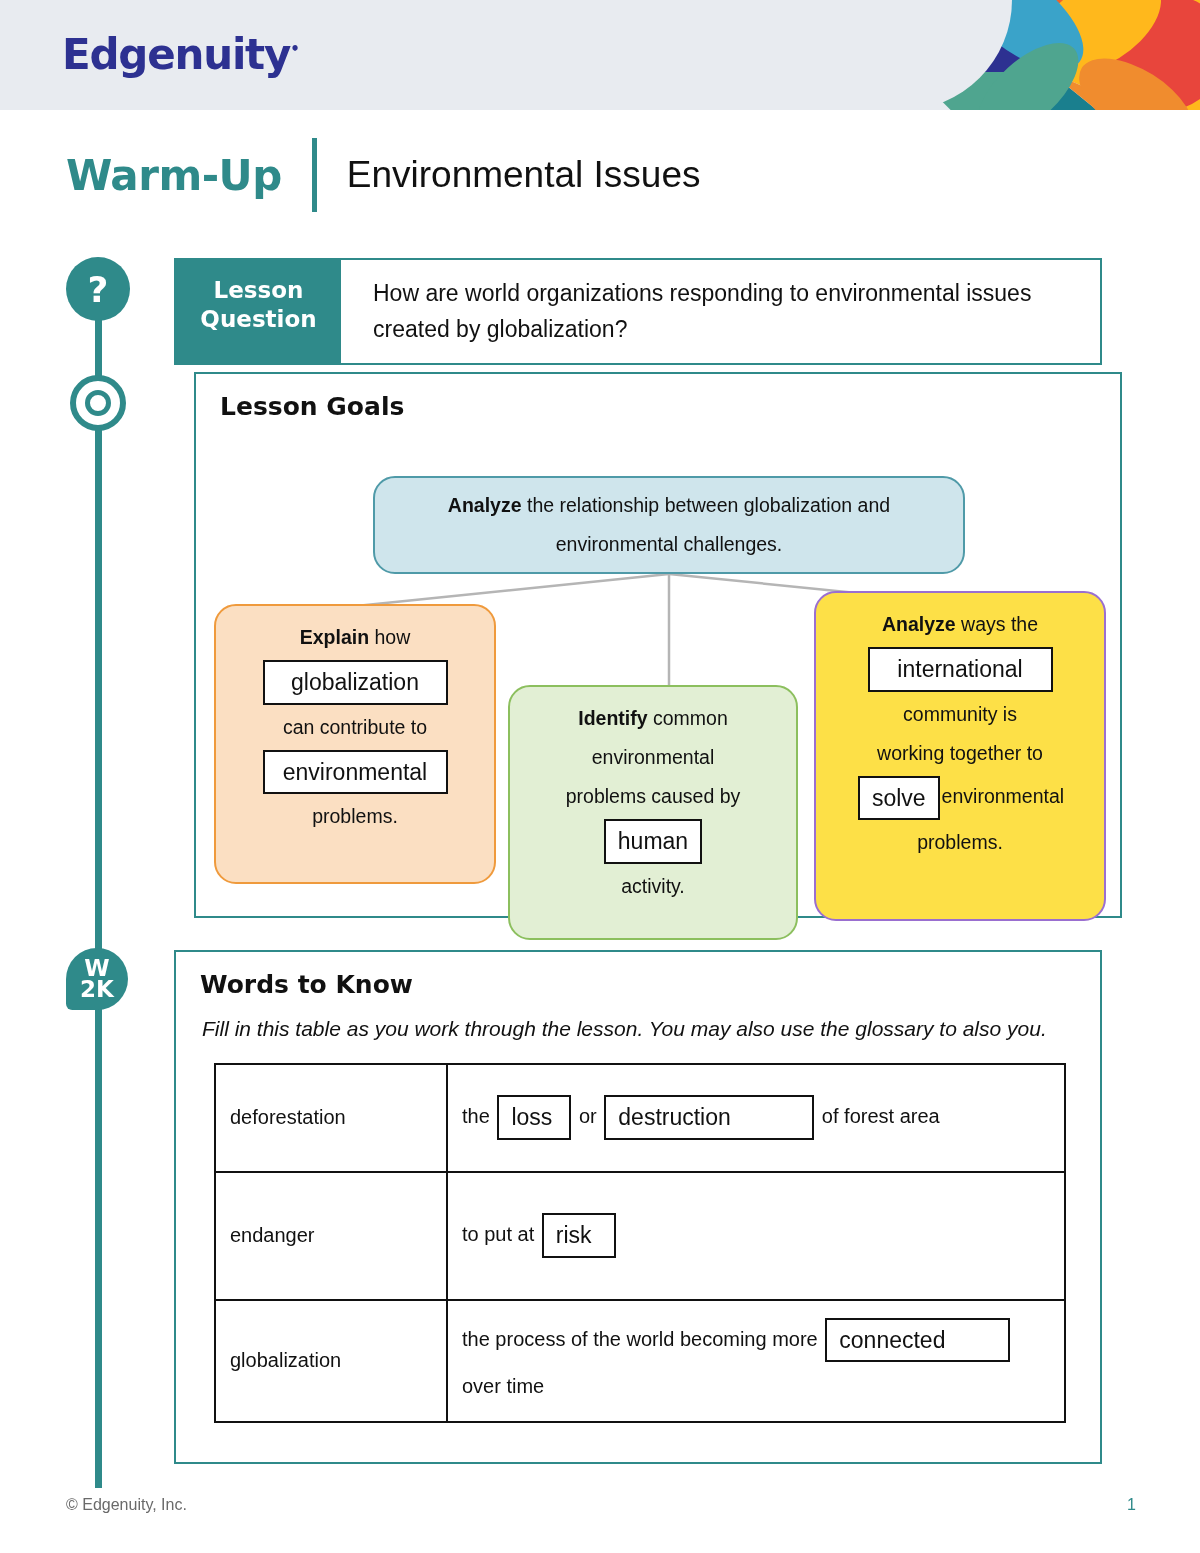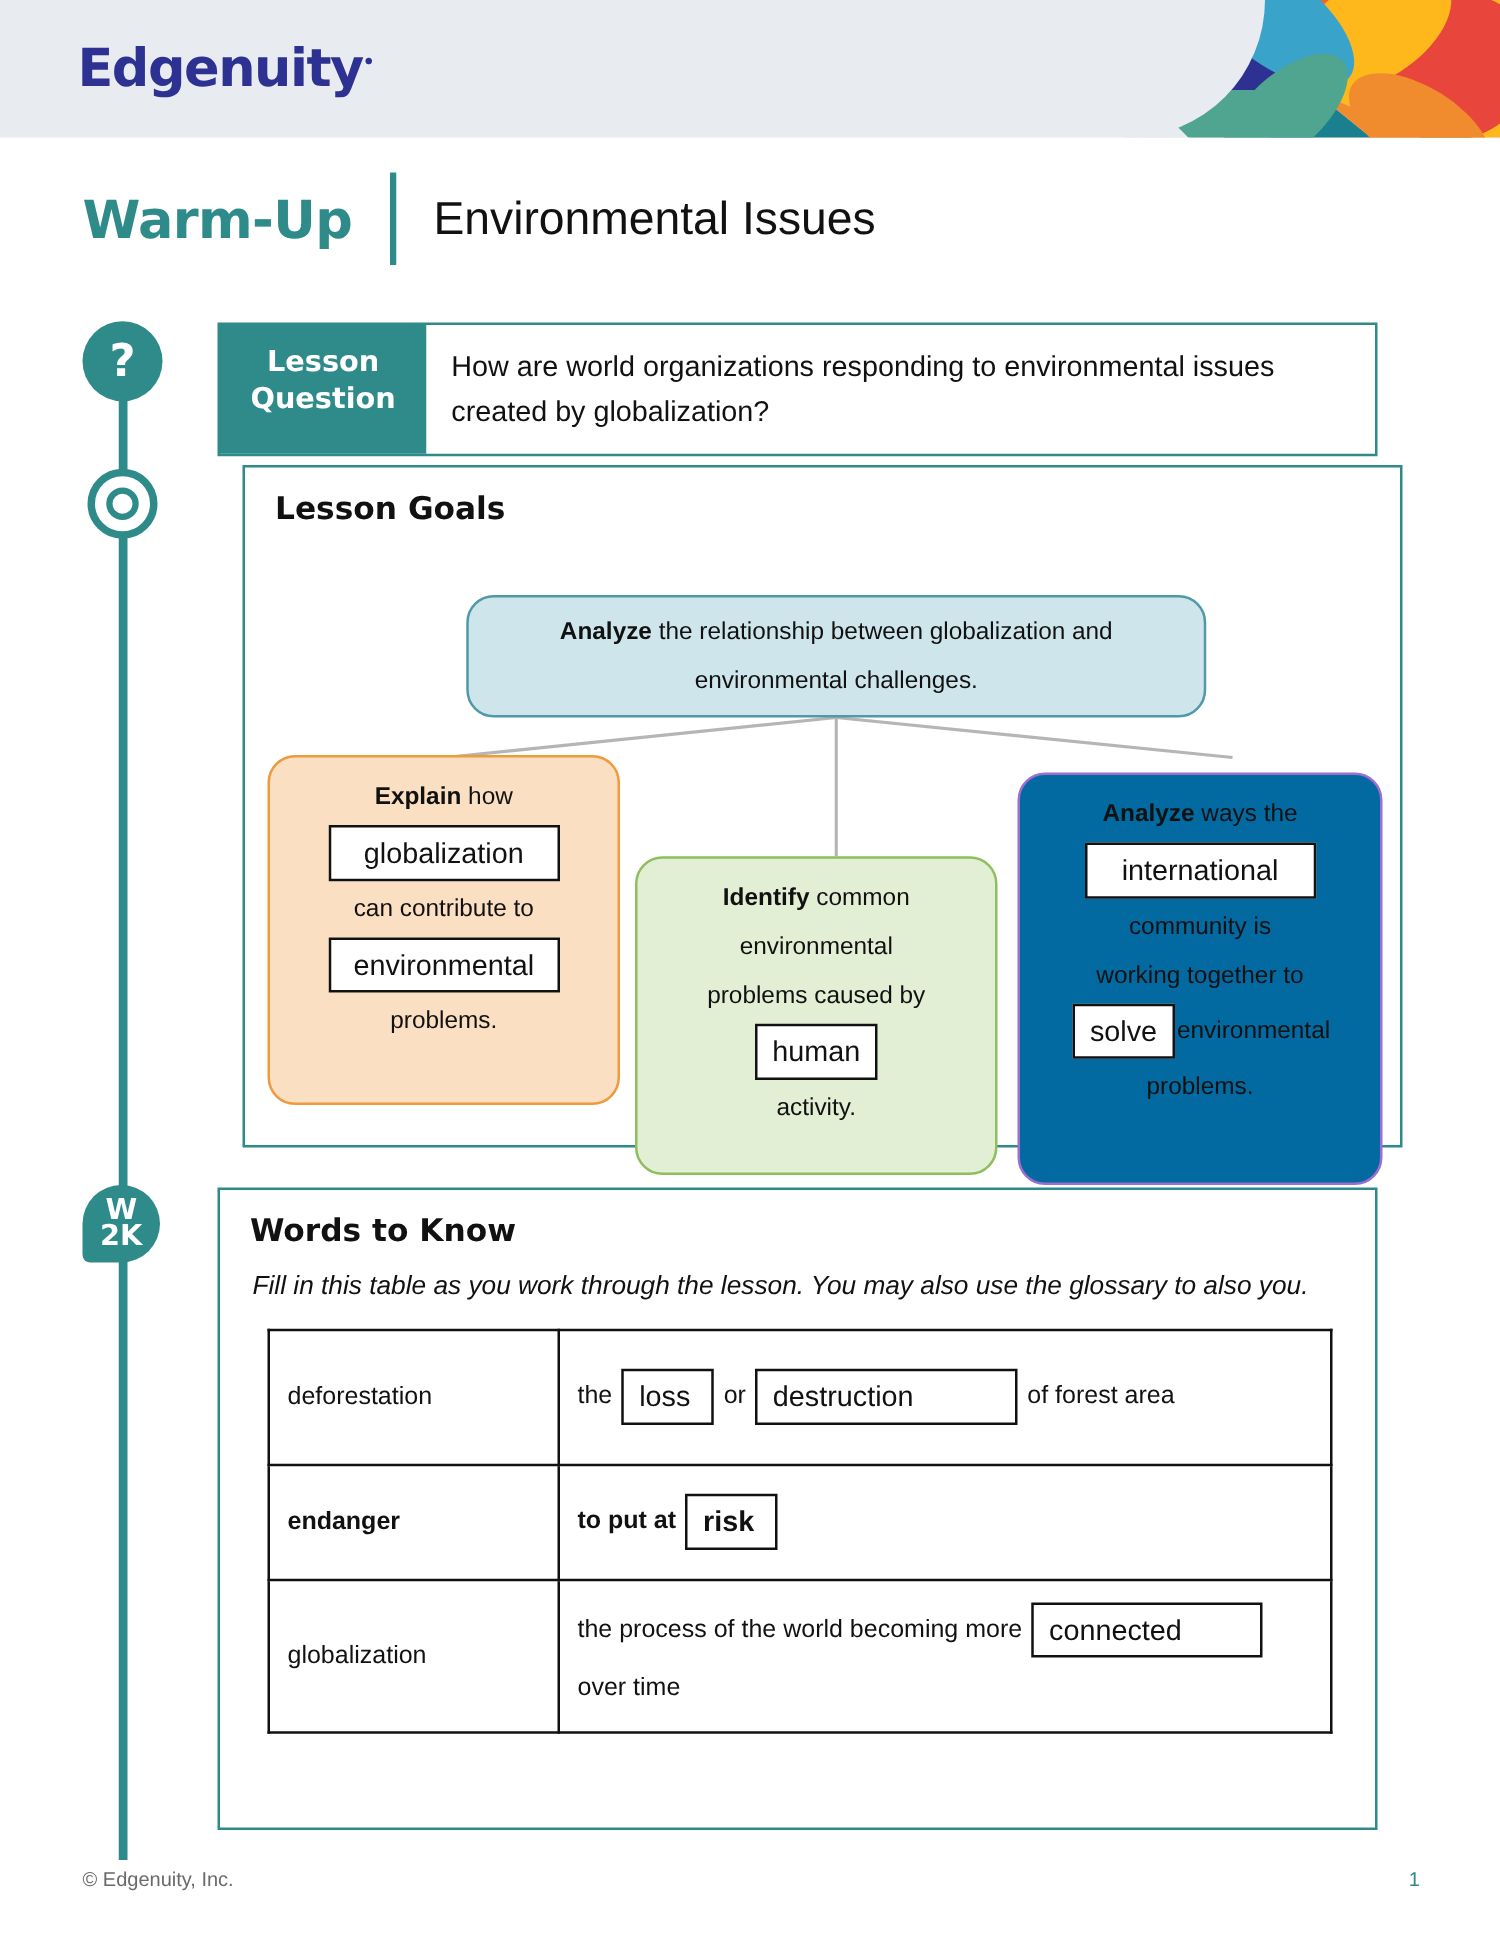--- a/index.html
+++ b/index.html
@@ -103,21 +103,21 @@
   }
   .lq-label {
     background: #2f8a8a; color: #fff;
     width: 165px; flex: 0 0 165px;
     padding: 16px 18px;
     font-size: 23px; font-weight: bold; line-height: 1.25;
     font-family: "DejaVu Sans", sans-serif;
     text-align: center;
   }
   .lq-text {
-    padding: 16px 20px; font-size: 23px; line-height: 1.55;
+    padding: 16px 32px; font-size: 23px; line-height: 1.55;
     color: #111;
   }
 
   
   .panel {
     position: absolute; border: 2px solid #2f8a8a; background: #fff; z-index: 2;
   }
   .panel-goals { left: 174px; top: 372px; width: 928px; height: 546px; margin-left: 20px; }
   .panel-w2k  { left: 174px; top: 950px; width: 928px; height: 514px; }
   .panel-h {
@@ -141,22 +141,22 @@
   }
   .box-orange {
     left: 18px; top: 183px; width: 282px; height: 280px;
     background: #fbdfc2; border: 2px solid #ef9a3c;
   }
   .box-green {
     left: 312px; top: 264px; width: 290px; height: 255px;
     background: #e2efd4; border: 2px solid #8cbf5e;
   }
   .box-purple {
-    left: 618px; top: 197px; width: 292px; height: 330px;
-    background: #0369a1; border: 2px solid #9a6fd0;
+    left: 618px; top: 170px; width: 292px; height: 330px;
+    background: #fde047; border: 2px solid #9a6fd0;
   }
   .blank {
     display: inline-block; border: 2.5px solid #111; background: #fff;
     padding: 3px 12px; font-size: 23px; line-height: 1.5;
     vertical-align: middle; margin: 3px 2px;
   }
   .blank-wide { min-width: 210px; }
   .blank-mid  { min-width: 185px; }
   .blank-sm   { min-width: 74px; }
   .connectors { position: absolute; left: 0; top: 0; width: 928px; height: 485px; }
@@ -172,21 +172,21 @@
     table-layout: fixed;
     padding-left: 12px;
   }
   .w2k-table td {
     border: 2px solid #111; padding: 14px 14px;
     font-size: 20px; color: #111; vertical-align: middle;
   }
   .col-term { width: 232px; }
   .cell-def { line-height: 2.1; }
   .cell-r1 { height: 108px; }
-  .cell-r2 { height: 92px; font-weight: bold; }
+  .cell-r2 { height: 128px; }
   .cell-r3 { height: 122px; }
 
   
   .footer {
     position: absolute; left: 66px; top: 1496px; width: 1070px;
     display: flex; justify-content: space-between;
     font-size: 16px; color: #6a6a6a;
   }
   .pg { color: #2f8a8a; }
 </style>

